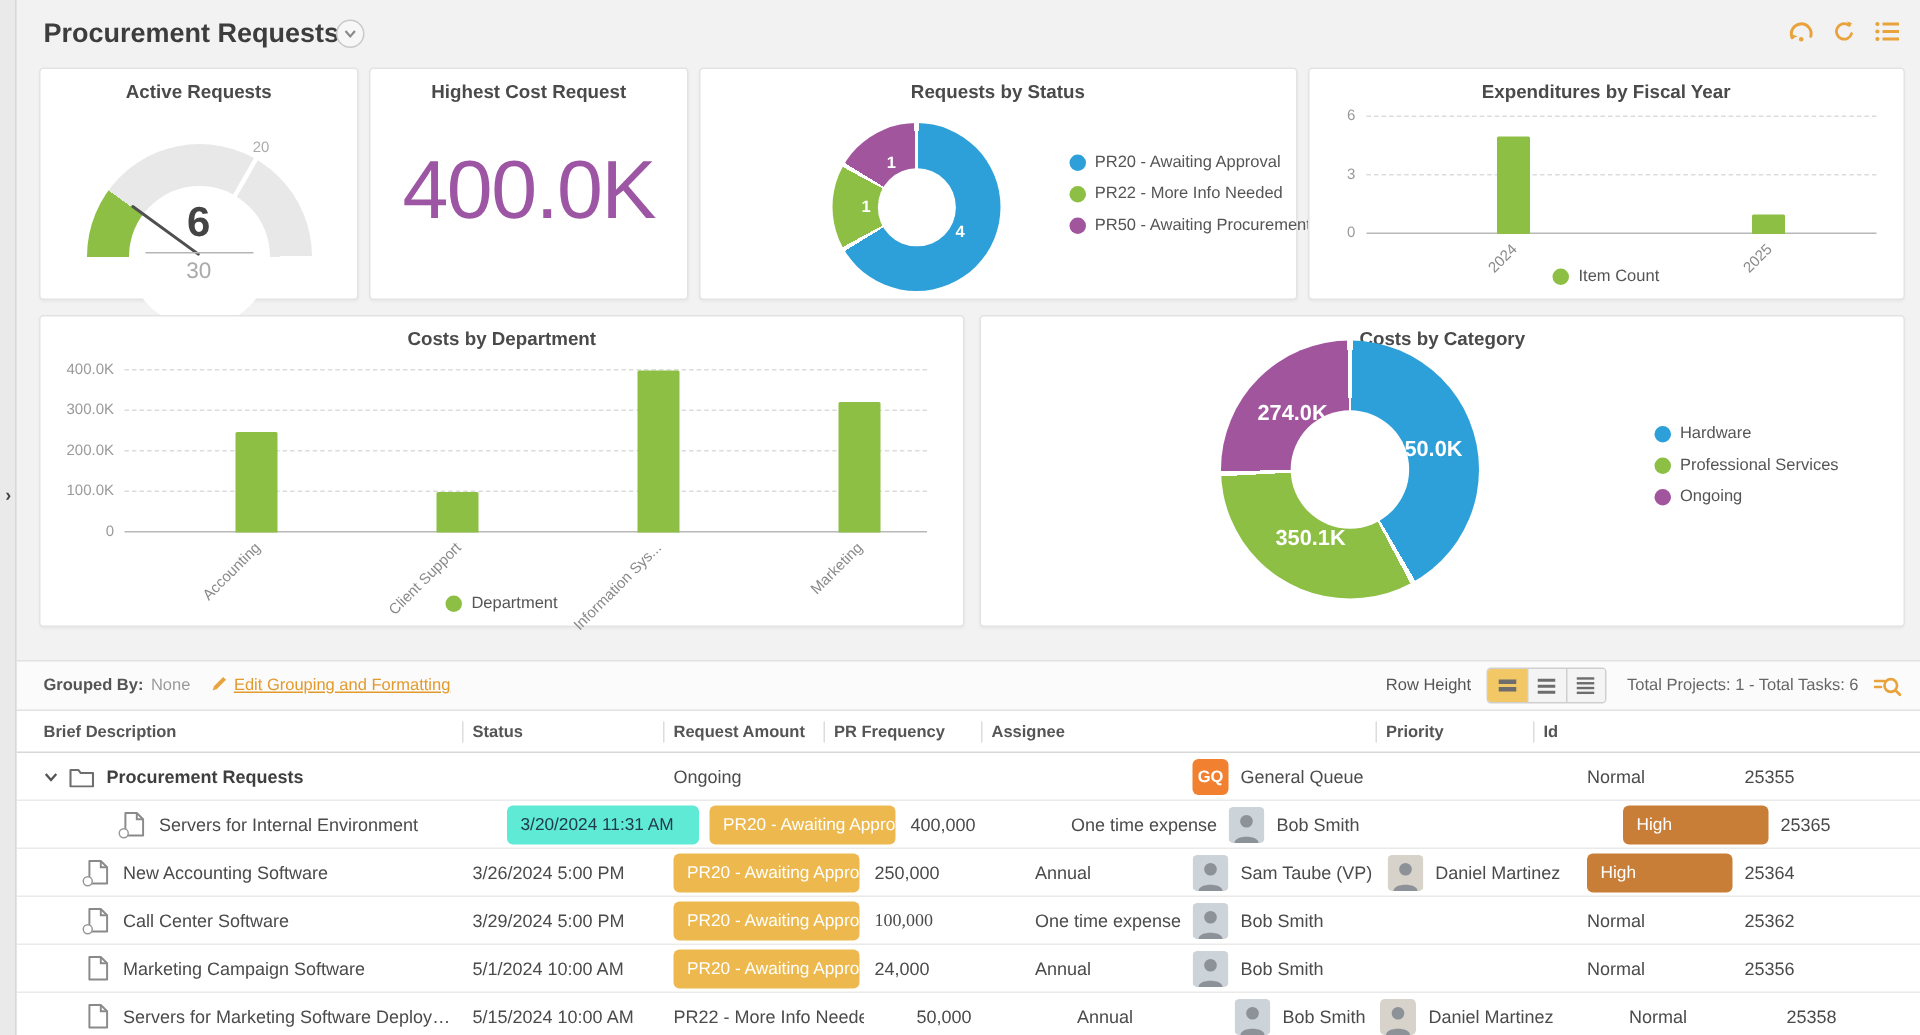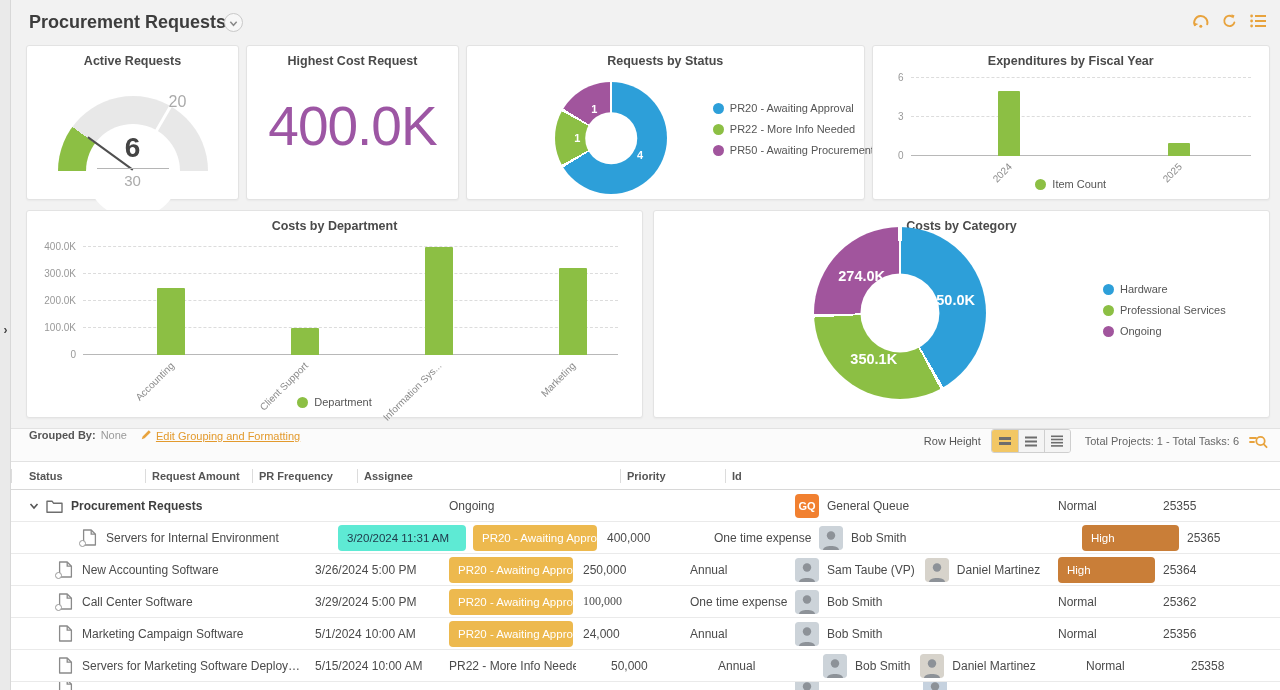--- a/index.html
+++ b/index.html
@@ -27,21 +27,21 @@
   .card-title { position:absolute; top:8px; left:0; right:0; text-align:center; font-size:12.5px; font-weight:bold; color:#4a4a4a; }
   .c-gauge, .c-kpi { width:213px; flex:none; }
   .c-status, .c-fiscal { flex:1; }
   .c-dept, .c-cat { flex:1; }
 
   
   .gauge-wrap { position:absolute; left:50%; top:50px; width:150px; height:75px; transform:translateX(-50%); }
   .gauge-arc { position:absolute; left:0; top:0; width:150px; height:150px; border-radius:50%; }
   .gauge-hole { position:absolute; left:28px; top:28px; width:94px; height:94px; border-radius:50%; background:#fff; }
   .gauge-tick { position:absolute; width:3px; height:29px; background:#fff; }
-  .gauge-tick-label { position:absolute; font-size:16px; color:#aaa; }
+  .gauge-tick-label { position:absolute; font-size:10px; color:#aaa; }
   .gauge-needle { position:absolute; left:75px; top:73px; width:56px; height:2px; background:#4f4f4f; transform-origin:0 50%; border-radius:1px; }
   .gauge-value { position:absolute; left:0; right:0; top:88px; text-align:center; font-size:28px; font-weight:bold; color:#444; line-height:1; }
   .gauge-underline { position:absolute; left:50%; top:122px; width:72px; margin-left:-36px; border-top:1px solid #b5b5b5; }
   .gauge-max { position:absolute; left:0; right:0; top:126px; text-align:center; font-size:15px; color:#ababab; }
 
   
   .kpi-value { position:absolute; left:0; right:0; top:48px; text-align:center; font-size:55px; color:#9d56a4; letter-spacing:-1px; }
 
   
   .donut-ring { position:absolute; border-radius:50%; }
@@ -64,21 +64,21 @@
   .gridline { position:absolute; left:0; right:0; border-top:1px dashed #dcdcdc; }
   .gridline.axis { border-top:1px solid #b8b8b8; }
   .ytick { position:absolute; text-align:right; font-size:10px; color:#999; }
   .bar { position:absolute; bottom:0; transform:translateX(-50%); background:#8cbf44; border-radius:1px 1px 0 0; }
   .xlab { position:absolute; top:100%; width:0; height:0; }
   .xlab span { position:absolute; right:3px; top:5px; transform-origin:100% 0; transform:rotate(-45deg); font-size:10px; color:#8a8a8a; white-space:nowrap; }
   .chart-legend { position:absolute; left:0; right:0; bottom:9px; display:flex; justify-content:center; align-items:center; gap:6px; font-size:11px; color:#555; }
   .chart-legend .dot { width:11px; height:11px; border-radius:50%; background:#8cbf44; }
 
   
-  .grid-toolbar { margin-top:10px; height:34px; background:#fbfbfb; border-top:1px solid #e2e2e2; border-bottom:1px solid #e2e2e2; display:flex; align-items:flex-start; padding:0 12px 0 18px; }
+  .grid-toolbar { margin-top:22px; height:34px; background:#fbfbfb; border-top:1px solid #e2e2e2; border-bottom:1px solid #e2e2e2; display:flex; align-items:center; padding:0 12px 0 18px; }
   .gb-label { font-size:11px; font-weight:bold; color:#555; }
   .gb-value { font-size:11px; color:#9a9a9a; margin-left:5px; }
   .edit-link { display:flex; align-items:center; gap:4px; margin-left:14px; font-size:11px; color:#e39a2d; text-decoration:underline; cursor:pointer; }
   .toolbar-right { margin-left:auto; display:flex; align-items:center; gap:10px; }
   .rh-label { font-size:11px; color:#555; }
   .rh-group { display:flex; border:1px solid #cfcfcf; border-radius:3px; overflow:hidden; }
   .rh-btn { width:26px; height:22px; background:#f4f4f4; display:flex; align-items:center; justify-content:center; border-left:1px solid #cfcfcf; cursor:pointer; }
   .rh-btn:first-child { border-left:none; }
   .rh-btn.selected { background:#f2c765; }
   .totals { font-size:11px; color:#666; margin-left:4px; }
@@ -332,20 +332,23 @@
               <path d="M1 4h6M1 8h4" stroke="#e8a33d" stroke-width="1.8" stroke-linecap="round"></path>
               <circle cx="11.5" cy="7" r="4.2" fill="none" stroke="#e8a33d" stroke-width="1.8"></circle>
               <path d="M14.6 10.2l3 3" stroke="#e8a33d" stroke-width="1.8" stroke-linecap="round"></path>
             </svg>
         </span>
       </div>
     </div>
 
     <div class="table-section">
       <div class="thead" id="thead">
+          <div class="th" style="width: 297px;">
+            <span>Brief Description</span>
+          </div>
           <div class="th" style="width: 134px;">
             <span class="sep"></span>
             <span>Status</span>
           </div>
           <div class="th" style="width: 107px;">
             <span class="sep"></span>
             <span>Request Amount</span>
           </div>
           <div class="th" style="width: 105px;">
             <span class="sep"></span>

